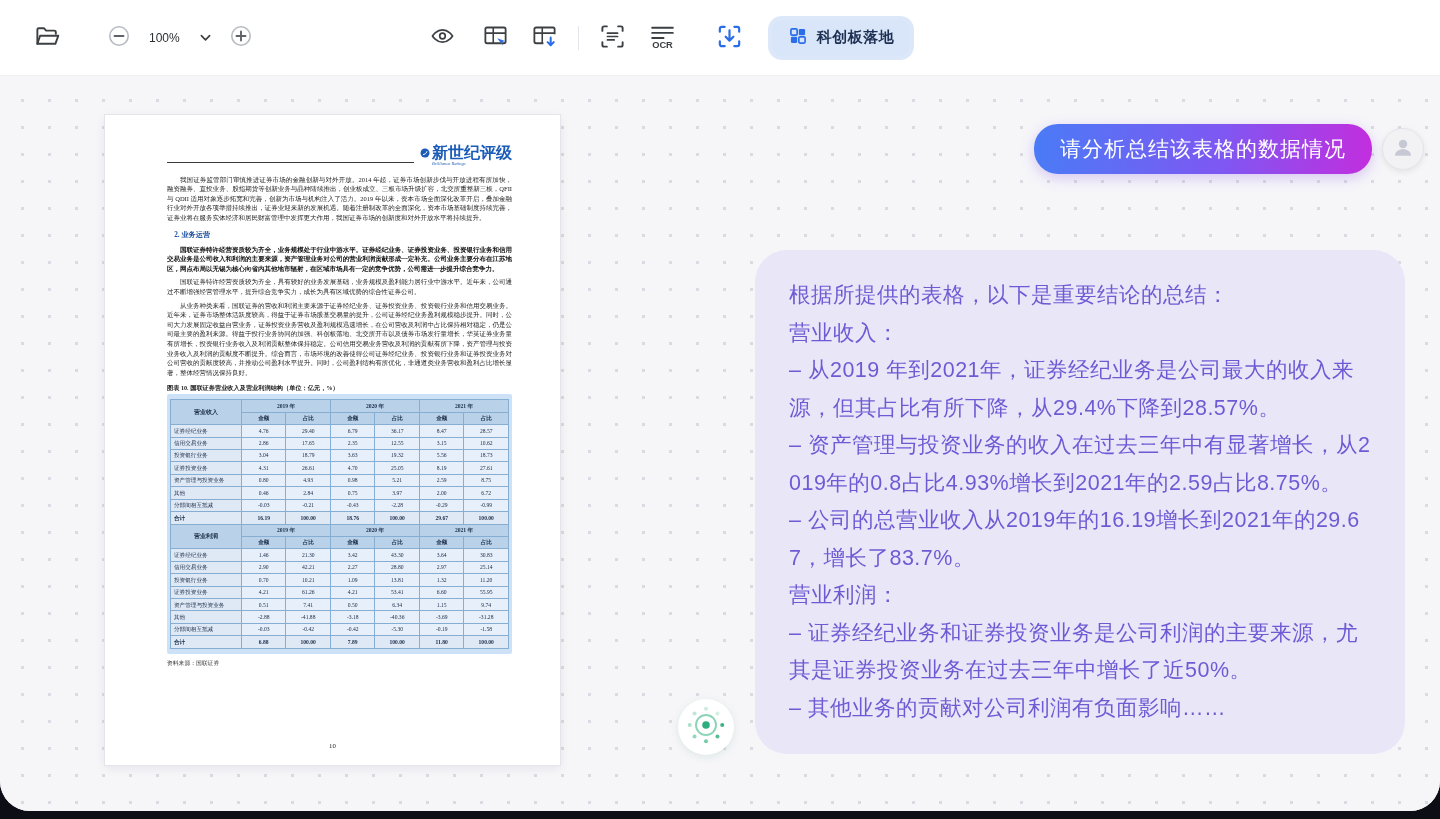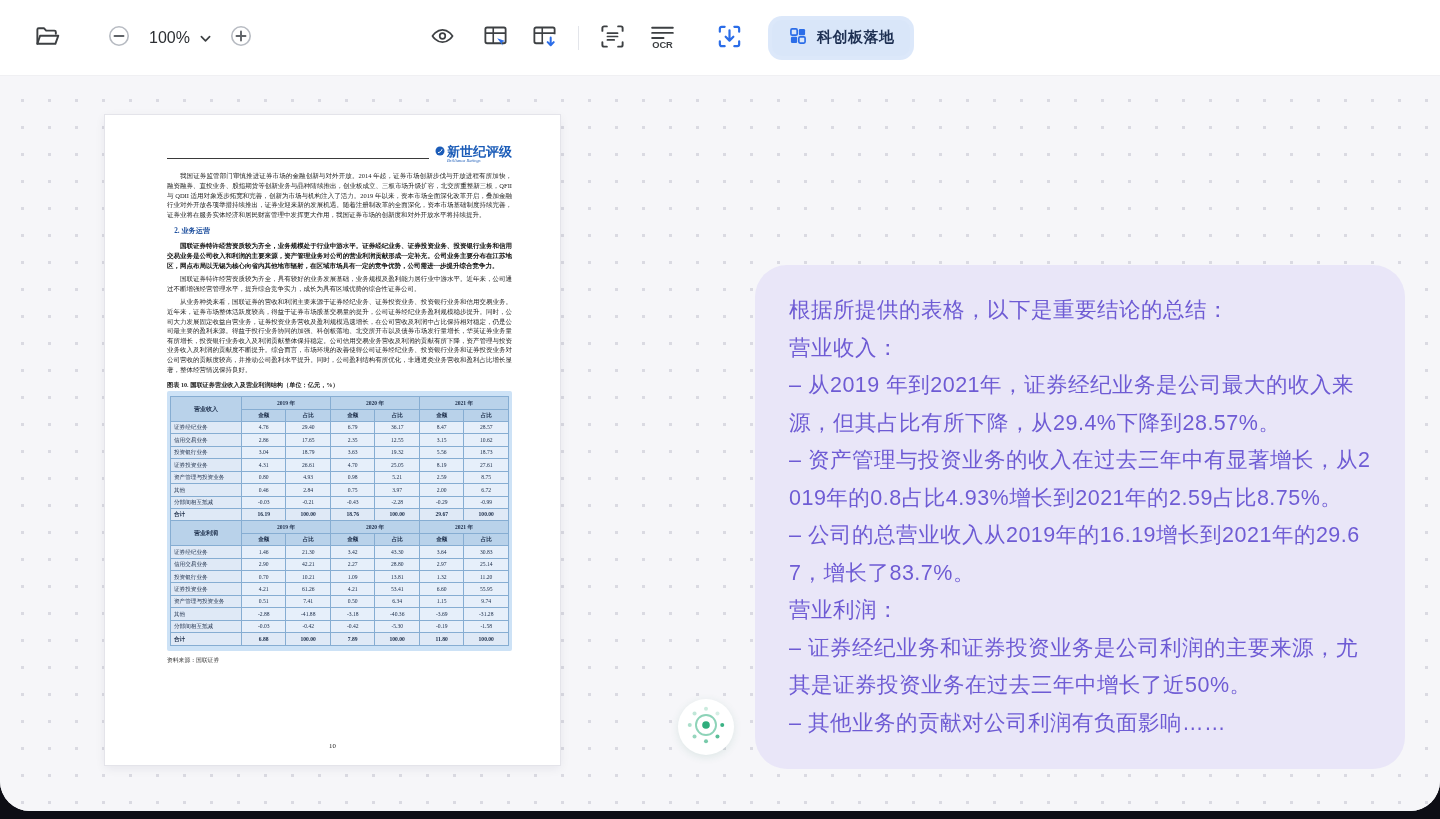--- a/index.html
+++ b/index.html
@@ -7,40 +7,40 @@
   body{background:#0d0d15;font-family:"Liberation Sans",sans-serif;position:relative}
   .app{position:absolute;top:0;left:0;width:1440px;height:811px;background:#f6f6f9;
        border-radius:0 0 30px 30px;overflow:hidden}
 
   
   .toolbar{height:76px;background:#fff;display:flex;align-items:center;padding:0 30px;
            position:relative;z-index:3;border-bottom:1px solid #f0f0f3}
   .tb-btn{background:none;border:none;cursor:pointer;display:flex;align-items:center;justify-content:flex-end;
           padding:4px;border-radius:6px}
   .zoom-group{display:flex;align-items:center;margin-left:38px;gap:10px}
-  .zoom-level{display:flex;align-items:center;gap:10px;font-size:16px;color:#2c2f33;cursor:pointer;padding:2px 4px}
+  .zoom-level{display:flex;align-items:center;gap:20px;font-size:12px;color:#2c2f33;cursor:pointer;padding:2px 4px}
   .tb-sep{width:1px;height:24px;background:#e3e5ea;margin:0 16px}
   .pill{display:flex;align-items:center;gap:9px;background:#d9e6f9;border:none;border-radius:10px;
         height:36px;padding:0 16px;margin-left:24px;cursor:pointer;
         box-shadow:0 0 0 4px rgba(178,205,245,.45)}
   .pill span{font-size:15px;font-weight:bold;color:#1d2f52;letter-spacing:.5px}
 
   
   .main{position:relative;height:735px;background-color:#f6f6f9;
         background-image:radial-gradient(circle,#dadae2 1.7px,transparent 1.9px);
         background-size:27px 27px;background-position:9px 11px}
 
   
   .doc-page{position:absolute;left:105px;top:39px;width:455px;height:650px;background:#fff;
             box-shadow:0 0 0 1px #e4e4ea,0 3px 10px rgba(30,30,60,.08);
             padding:30px 48px 0 62px;font-family:"Liberation Serif",serif;color:#222}
   .doc-header{display:flex;align-items:flex-end;margin-bottom:8px}
   .doc-rule{flex:1;border-bottom:1.2px solid #3a3a3a;margin-bottom:4px}
   .doc-logo{margin-left:6px;text-align:left;line-height:1.05}
-  .doc-logo .cn{display:flex;align-items:center;gap:2px;color:#1b5cb8;font-weight:bold;font-size:13px}
+  .doc-logo .cn{display:flex;align-items:center;gap:2px;color:#1b5cb8;font-weight:bold;font-size:16px}
   .doc-logo .en{color:#1b5cb8;font-size:4.6px;font-style:italic;margin-left:12px}
   .doc-p{font-size:6.5px;line-height:9.6px;text-align:justify;text-indent:2em;margin-bottom:4px}
   .doc-h{color:#1d4f9e;font-weight:bold;font-size:7.2px;margin:7px 0 5px;text-indent:1em}
   .doc-bold{font-weight:bold;color:#111}
   .doc-caption{font-size:6.2px;font-weight:bold;margin:6px 0 2px;line-height:9px}
   .tbl-panel{background:#cde2f6;padding:5px 3px;border-radius:2px}
   table.fin{width:100%;border-collapse:collapse;font-size:5.6px;color:#1b2c48;table-layout:fixed;line-height:1.15}
   .fin td{border:0.6px solid #86add2;text-align:center;padding:2.5px 1px;background:#e6effa}
   .fin tr.t-head td{background:#b9d2ea;font-weight:bold}
   .fin td.t-lab{font-weight:bold;background:#b9d2ea;font-size:6px}
@@ -49,21 +49,21 @@
   .doc-source{font-size:5.8px;color:#333;margin-top:5px}
   .doc-pagenum{position:absolute;bottom:16px;left:0;width:100%;text-align:center;font-size:6.8px;color:#222}
 
   
   .chat-user-row{position:absolute;top:48px;right:16px;display:flex;align-items:center;gap:10px}
   .user-bubble{background:linear-gradient(90deg,#4a7bf6 0%,#7e58f2 55%,#c22ede 100%);
                color:#fff;font-size:21px;letter-spacing:1px;padding:11px 26px;border-radius:24px;
                box-shadow:0 4px 14px rgba(120,60,220,.25);white-space:nowrap}
   .avatar{width:42px;height:42px;border-radius:50%;background:#f2f2f5;border:1px solid #e4e4ea;
           display:flex;align-items:center;justify-content:center;box-shadow:0 2px 6px rgba(0,0,0,.08)}
-  .ai-bubble{position:absolute;left:755px;top:189px;width:650px;min-height:481px;background:#e9e6f8;
+  .ai-bubble{position:absolute;left:755px;top:174px;width:650px;min-height:481px;background:#e9e6f8;
              border-radius:32px;padding:27px 34px;color:#6e5bd4;font-size:21.5px;line-height:37.5px;
              letter-spacing:.5px}
   .ai-text{white-space:pre-wrap;word-break:break-all}
 
   
   .spinner-wrap{position:absolute;left:678px;top:623px;width:56px;height:56px;border-radius:50%;
                 background:#fff;display:flex;align-items:center;justify-content:center;
                 box-shadow:0 2px 8px rgba(40,120,90,.12)}
 </style>
 </head>
@@ -394,20 +394,33 @@
                 <td>100.00</td>
               </tr>
             </tbody>
         </table>
       </div>
 
       <div class="doc-source">资料来源：国联证券</div>
       <div class="doc-pagenum">10</div>
     </div>
 
+    <div class="chat-user-row">
+      <div class="user-bubble">
+        <span>请分析总结该表格的数据情况</span>
+      </div>
+      <div class="avatar">
+        <span>
+          <svg width="24" height="24" viewBox="0 0 24 24" fill="#c6c9d4">
+              <circle cx="12" cy="9" r="4.2"></circle>
+              <path d="M4 20.8c0-4.2 3.6-6.5 8-6.5s8 2.3 8 6.5z"></path>
+            </svg>
+        </span>
+      </div>
+    </div>
 
     <div class="ai-bubble">
       <div class="ai-text">根据所提供的表格，以下是重要结论的总结：
 营业收入：
 – 从2019 年到2021年，证券经纪业务是公司最大的收入来源，但其占比有所下降，从29.4%下降到28.57%。
 – 资产管理与投资业务的收入在过去三年中有显著增长，从2019年的0.8占比4.93%增长到2021年的2.59占比8.75%。
 – 公司的总营业收入从2019年的16.19增长到2021年的29.67，增长了83.7%。
 营业利润：
 – 证券经纪业务和证券投资业务是公司利润的主要来源，尤其是证券投资业务在过去三年中增长了近50%。
 – 其他业务的贡献对公司利润有负面影响……</div>

